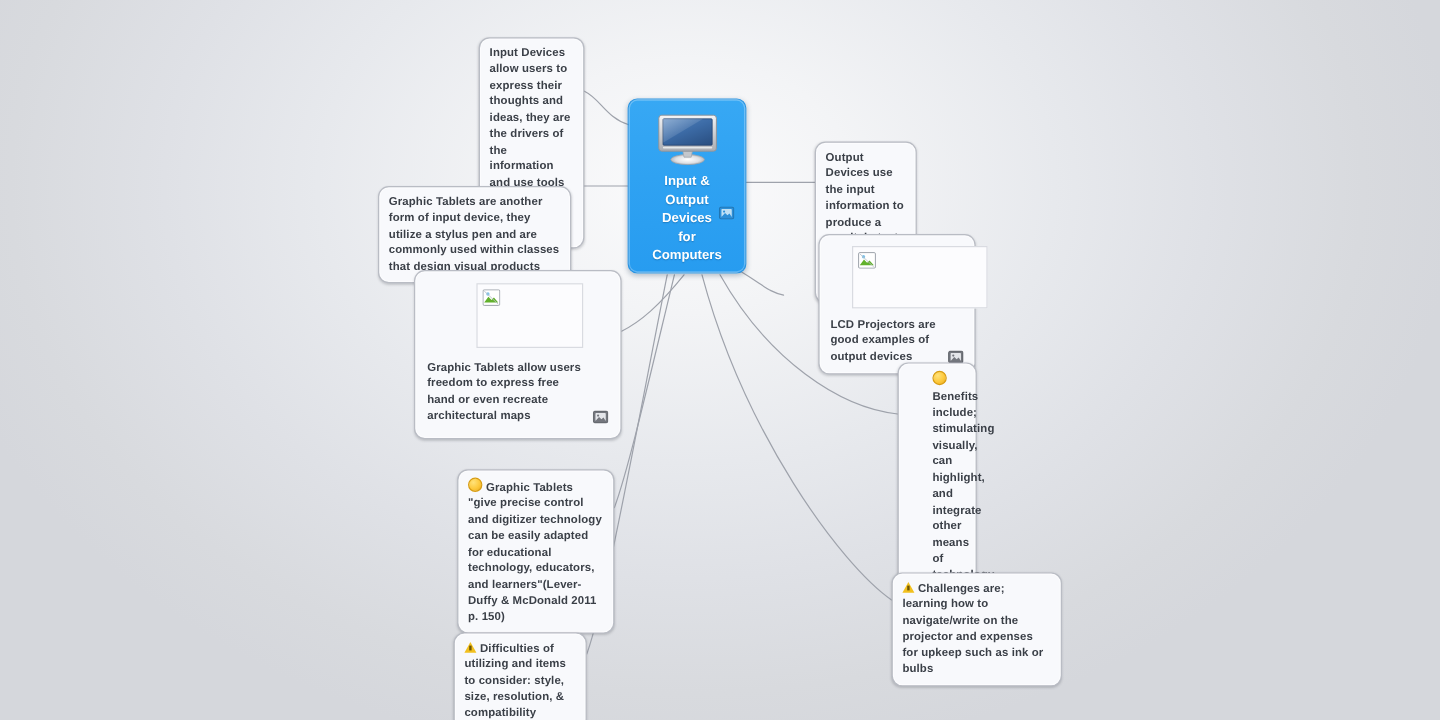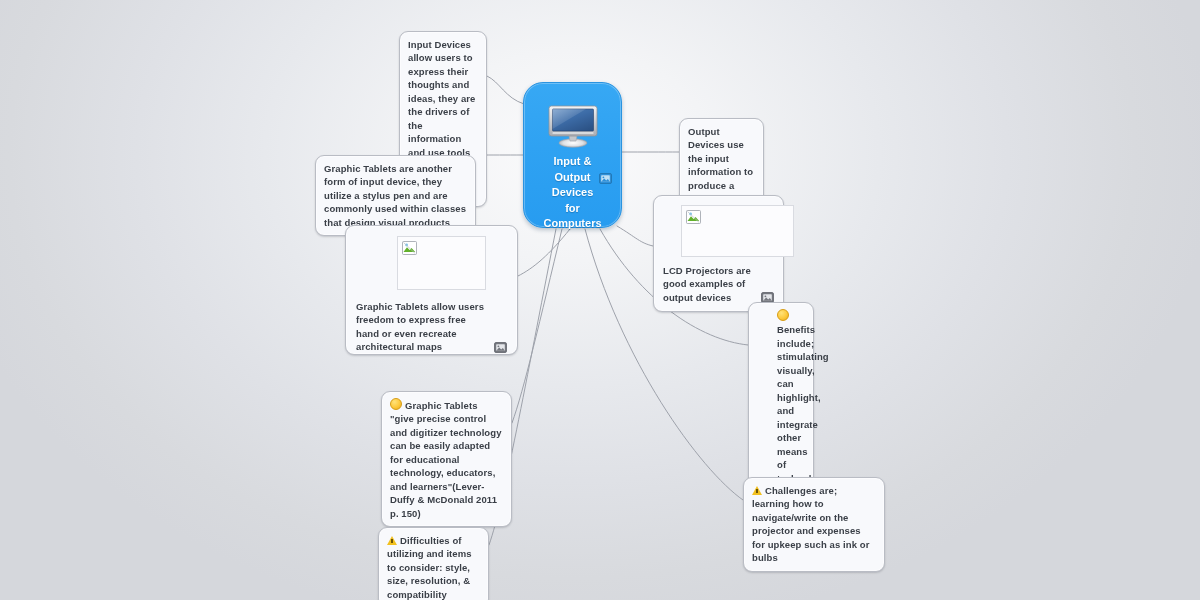--- a/index.html
+++ b/index.html
@@ -58,29 +58,29 @@
   }
 
   
   #central {
     position: absolute;
     left: 523px;
     top: 82px;
     width: 99px;
     height: 146px;
     box-sizing: border-box;
-    border-radius: 20px;
+    border-radius: 8px;
     background: linear-gradient(180deg, #37a8f4 0%, #2fa2f2 45%, #279cf0 100%);
     border: 1px solid #2a93e0;
     box-shadow: 0 2px 4px rgba(30,60,90,0.28),
                 0 0 0 1px rgba(255,255,255,0.28) inset;
     display: flex;
     flex-direction: column;
     align-items: center;
-    padding-top: 20px;
+    padding-top: 10px;
   }
   #central .central-title {
     margin-top: 6px;
     color: #ffffff;
     font-size: 11px;
     font-weight: bold;
     line-height: 1.42;
     text-align: center;
     text-shadow: 0 1px 1px rgba(0,60,110,0.35);
     width: 86px;
@@ -150,22 +150,22 @@
     top: 3.4px;
     width: 1.4px;
     height: 4px;
     background: #6d5505;
   }
 
   
   #n-input-devices   { left: 399px; top: 31px;  width: 88px;  }
   #n-graphic-tablets { left: 315px; top: 131px; width: 161px; margin-top: 24px; }
   #n-output-devices  { left: 679px; top: 118px; width: 85px;  }
-  #n-lcd             { left: 653px; top: 195px; width: 131px; padding: 9px 9px 7px 9px; }
-  #n-tablet-img      { left: 345px; top: 225px; width: 173px; padding: 10px 10px 0 10px; }
+  #n-lcd             { left: 682px; top: 195px; width: 131px; padding: 9px 9px 7px 9px; }
+  #n-tablet-img      { left: 345px; top: 225px; width: 173px; padding: 10px 10px 11px 10px; }
   #n-benefits        { left: 748px; top: 302px; width: 66px; padding-left: 28px;  }
   #n-quote           { left: 381px; top: 391px; width: 131px; }
   #n-challenges      { left: 743px; top: 477px; width: 142px; }
   #n-difficulties    { left: 378px; top: 527px; width: 111px; }
 
   .row-flex {
     display: flex;
     align-items: flex-end;
     gap: 6px;
   }

